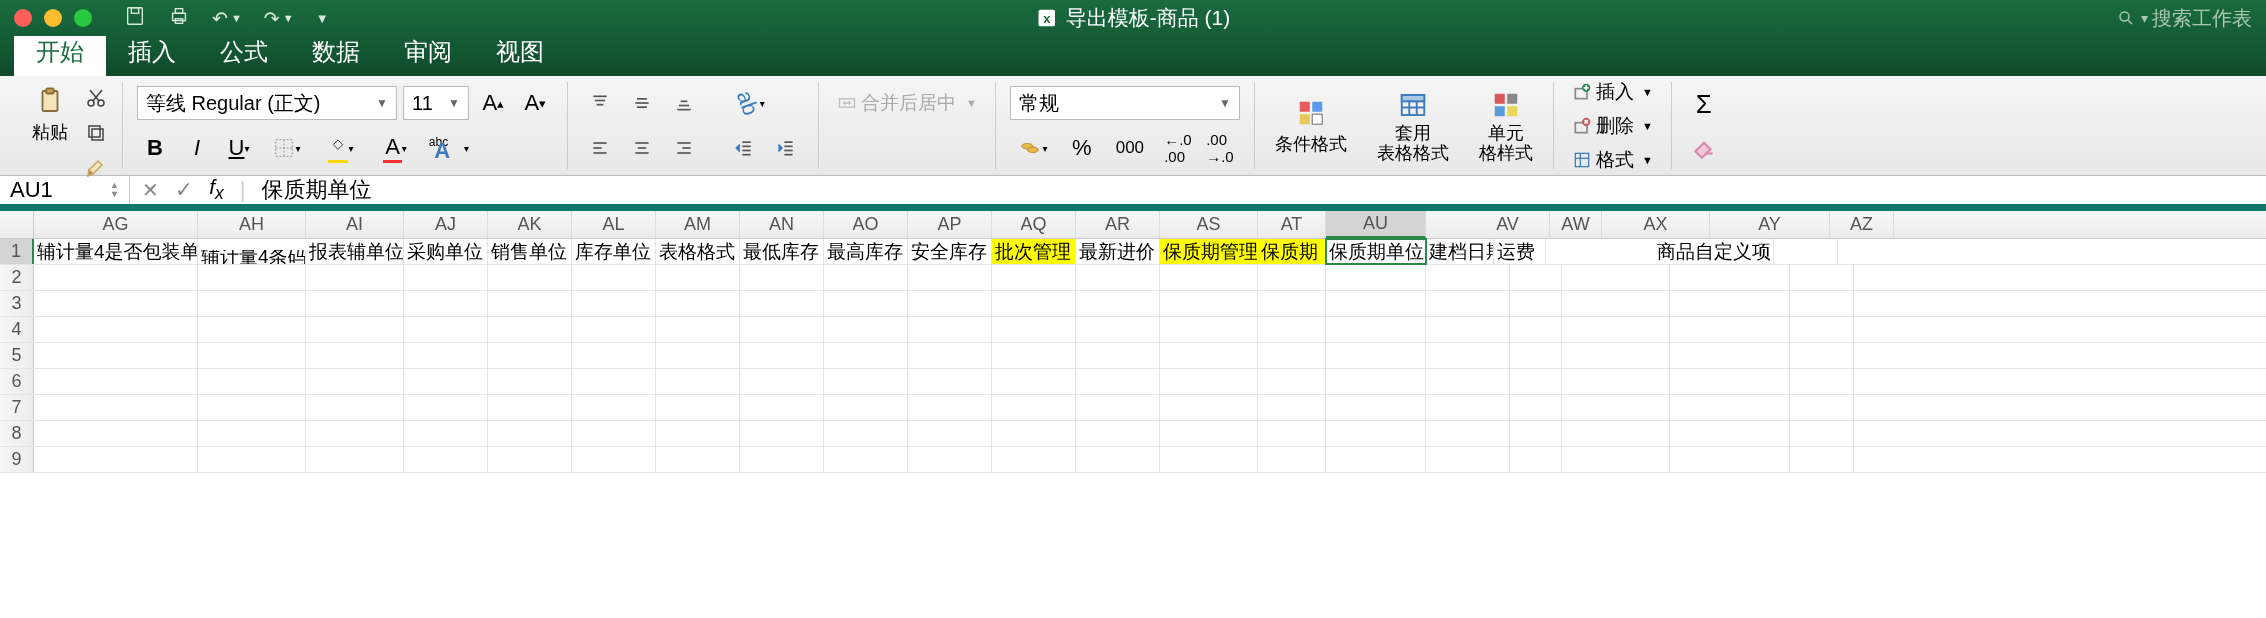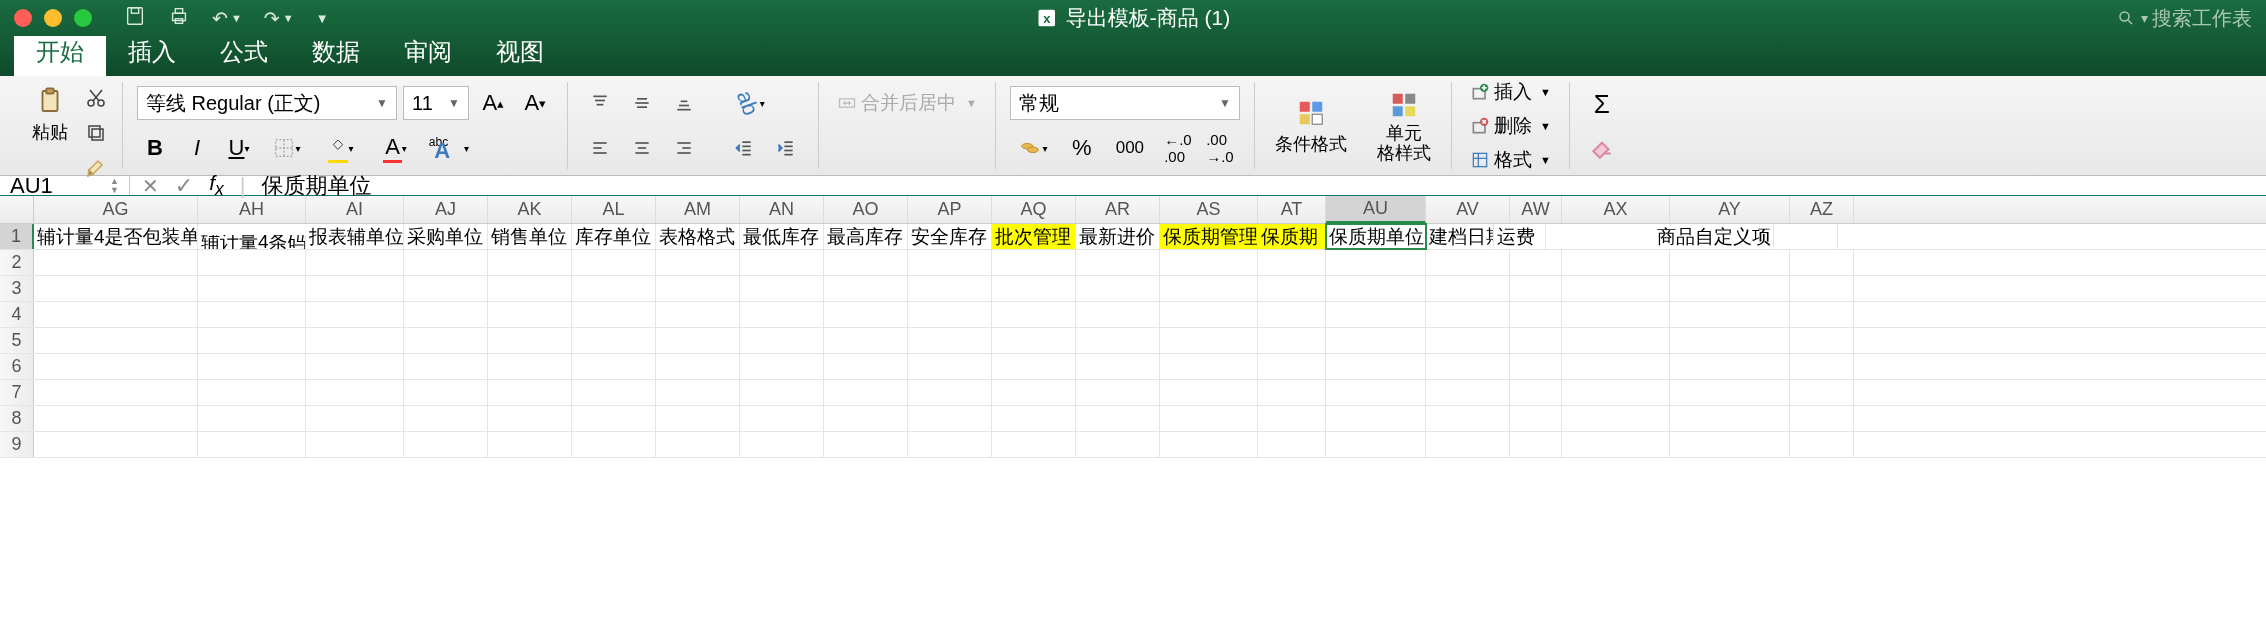--- a/index.html
+++ b/index.html
@@ -23,21 +23,21 @@
 .btn-lg{display:flex;flex-direction:column;align-items:center;justify-content:center;gap:2px;padding:2px 6px;font-size:18px;cursor:pointer}
 .ic{width:34px;height:34px;display:flex;align-items:center;justify-content:center}
 .ic svg{width:30px;height:30px}
 .combo{height:34px;background:#fff;border:1px solid #bbb;display:flex;align-items:center;padding:0 8px;font-size:20px;cursor:pointer;justify-content:space-between}
 .combo .arr{font-size:12px;color:#666;margin-left:6px}
 .sq{width:36px;height:34px;border:1px solid transparent;display:flex;align-items:center;justify-content:center;font-size:22px;cursor:pointer}
 .wider{width:48px}
 .disabled{color:#aaa}
 .mini{font-size:19px;display:flex;align-items:center;gap:4px;padding:2px 4px;cursor:pointer}
 .mini svg{width:20px;height:20px}
-.namebox{height:20px;border-bottom:1px solid #0f766e;display:flex;align-items:center;background:#fff}
+.namebox{height:35px;border-bottom:7px solid #0f766e;display:flex;align-items:center;background:#fff}
 .cellname{width:130px;border-right:1px solid #ccc;padding:0 10px;font-size:22px;display:flex;align-items:center;height:100%;justify-content:space-between}
 .spin{display:flex;flex-direction:column;font-size:9px;line-height:9px;color:#888}
 .fxbar{display:flex;align-items:center;gap:16px;padding:0 12px;font-size:22px;flex:1}
 .fxbar .x{color:#888;font-size:20px}
 .fxbar .chk{color:#888;font-size:22px}
 .fxbar .fx{font-style:italic;font-size:21px}
 .colheads{display:flex;height:28px;background:linear-gradient(#f7f7f7,#ececec);border-bottom:1px solid #ccc;font-size:18px;color:#555}
 .corner{width:34px;border-right:1px solid #ccc;background:linear-gradient(#f7f7f7,#ececec)}
 .ch{border-right:1px solid #ddd;display:flex;align-items:center;justify-content:center;cursor:pointer}
 .ch.sel{background:#d4d4d4;border-bottom:2px solid #2a8a4a}
@@ -296,20 +296,34 @@
             <rect x="3" y="3" width="8" height="8" fill="#e85a5a"></rect>
             <rect x="13" y="3" width="8" height="8" fill="#5a9ae8"></rect>
             <rect x="3" y="13" width="8" height="8" fill="#e8c85a"></rect>
             <rect x="13" y="13" width="8" height="8" fill="#fff" stroke="#888"></rect>
           </svg>
         </div>
       <span>条件格式</span>
     </div>
     <div class="btn-lg">
       <div class="ic">
+          <svg viewBox="0 0 24 24" fill="none" stroke="#3a7abd" stroke-width="1.5">
+            <rect x="3" y="4" width="18" height="16"></rect>
+            <line x1="3" y1="9" x2="21" y2="9"></line>
+            <line x1="3" y1="14" x2="21" y2="14"></line>
+            <line x1="9" y1="4" x2="9" y2="20"></line>
+            <line x1="15" y1="4" x2="15" y2="20"></line>
+            <rect x="3" y="4" width="18" height="5" fill="#a8c8e8"></rect>
+          </svg>
+        </div>
+      <span style="white-space:pre-line;text-align:center;line-height:1.1">套用
+表格格式</span>
+    </div>
+    <div class="btn-lg">
+      <div class="ic">
           <svg viewBox="0 0 24 24">
             <rect x="3" y="3" width="8" height="8" fill="#d85a5a"></rect>
             <rect x="13" y="3" width="8" height="8" fill="#888"></rect>
             <rect x="3" y="13" width="8" height="8" fill="#5a9ad8"></rect>
             <rect x="13" y="13" width="8" height="8" fill="#e8d85a"></rect>
           </svg>
         </div>
       <span style="white-space:pre-line;text-align:center;line-height:1.1">单元
 格样式</span>
     </div>
@@ -385,21 +399,21 @@
     <div class="ch" style="width: 84px;">AL</div>
     <div class="ch" style="width: 84px;">AM</div>
     <div class="ch" style="width: 84px;">AN</div>
     <div class="ch" style="width: 84px;">AO</div>
     <div class="ch" style="width: 84px;">AP</div>
     <div class="ch" style="width: 84px;">AQ</div>
     <div class="ch" style="width: 84px;">AR</div>
     <div class="ch" style="width: 98px;">AS</div>
     <div class="ch" style="width: 68px;">AT</div>
     <div class="ch sel" style="width: 100px;">AU</div>
-    <div class="ch" style="width: 84px;">AV</div>
+    <div class="ch" style="width: 84px; margin-left: 40px;">AV</div>
     <div class="ch" style="width: 52px;">AW</div>
     <div class="ch" style="width: 108px;">AX</div>
     <div class="ch" style="width: 120px;">AY</div>
     <div class="ch" style="width: 64px;">AZ</div>
   </div>
 <div class="rows" id="rows">
     <div class="row">
       <div class="rh sel">1</div>
       <div class="cell" style="width: 164px;">辅计量4是否包装单位</div>
       <div class="cell" style="width: 108px; margin-top: 11px;">辅计量4条码</div>

